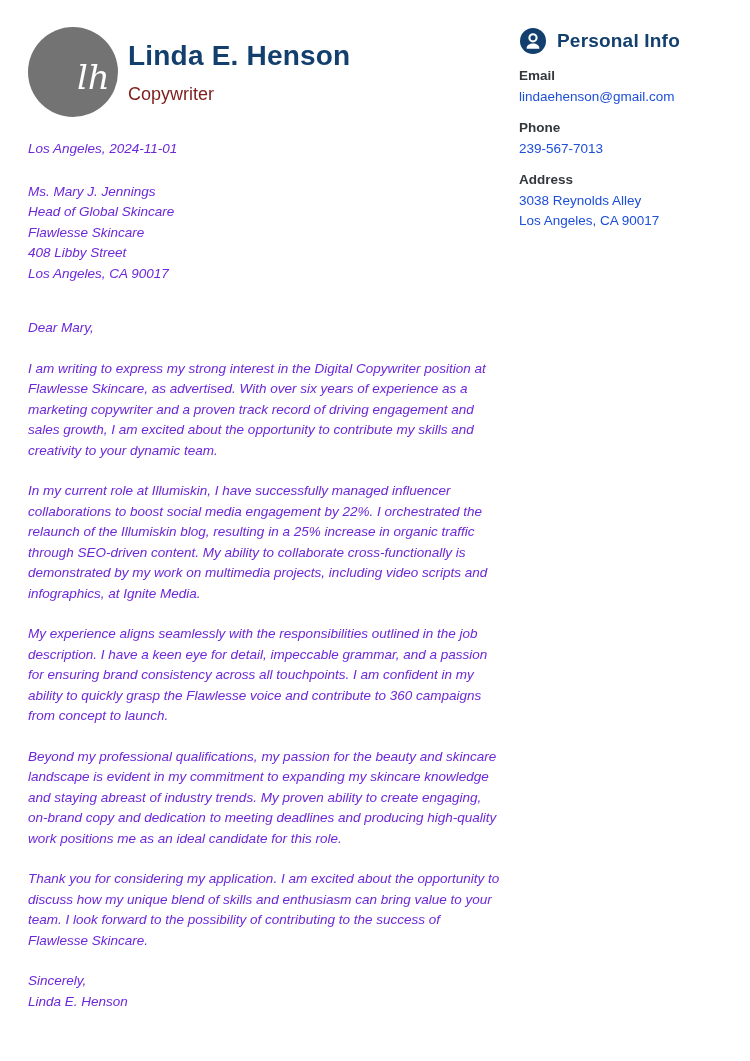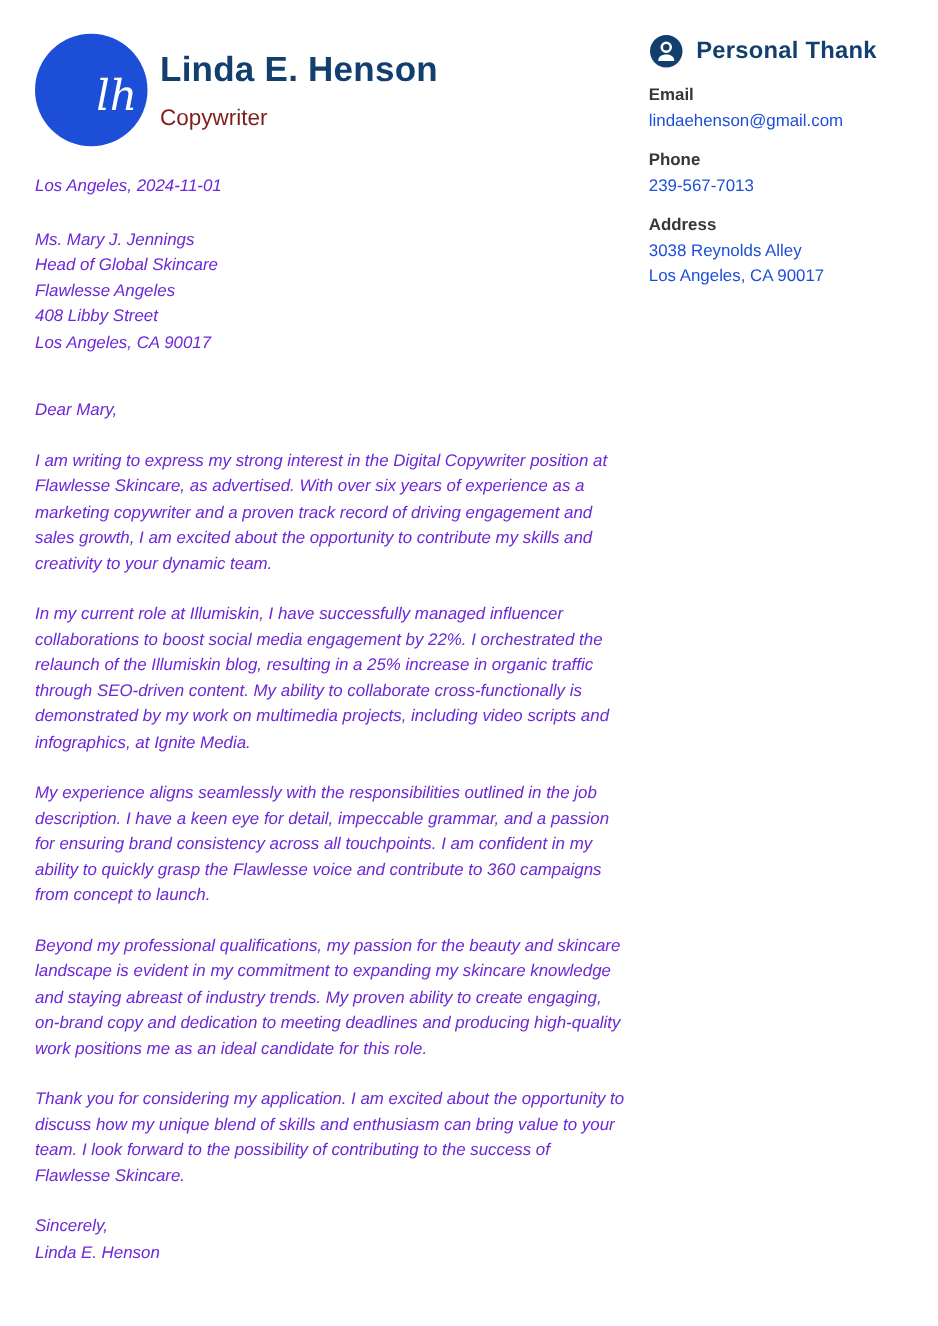--- a/index.html
+++ b/index.html
@@ -17,21 +17,21 @@
   .letter-col {
     position: absolute;
     left: 28px;
     top: 27px;
     width: 473px;
   }
   .header { display: flex; margin-bottom: 22px; }
   .avatar {
     width: 90px; height: 90px;
     border-radius: 50%;
-    background: #1d4ed8;
+    background: #737373;
     position: relative;
     flex-shrink: 0;
     text-align: right;
   }
   .avatar .initials {
     position: absolute;
     left: 49px; top: 33px;
     color: #ffffff;
     font-family: "DejaVu Serif", serif;
     font-style: italic;
@@ -109,21 +109,21 @@
         <h1>Linda E. Henson</h1>
         <div class="job-title">Copywriter</div>
       </div>
     </div>
 
     <p class="date">Los Angeles, 2024-11-01</p>
 
     <div class="recipient">
       <div>Ms. Mary J. Jennings</div>
       <div>Head of Global Skincare</div>
-      <div>Flawlesse Angeles</div>
+      <div>Flawlesse Skincare</div>
       <div>408 Libby Street</div>
       <div>Los Angeles, CA 90017</div>
     </div>
 
     <p class="para salutation">Dear Mary,</p>
 
     <p class="para">I am writing to express my strong interest in the Digital Copywriter position at Flawlesse Skincare, as advertised. With over six years of experience as a marketing copywriter and a proven track record of driving engagement and sales growth, I am excited about the opportunity to contribute my skills and creativity to your dynamic team.</p>
     <p class="para">In my current role at Illumiskin, I have successfully managed influencer collaborations to boost social media engagement by 22%. I orchestrated the relaunch of the Illumiskin blog, resulting in a 25% increase in organic traffic through SEO-driven content. My ability to collaborate cross-functionally is demonstrated by my work on multimedia projects, including video scripts and infographics, at Ignite Media.</p>
     <p class="para">My experience aligns seamlessly with the responsibilities outlined in the job description. I have a keen eye for detail, impeccable grammar, and a passion for ensuring brand consistency across all touchpoints. I am confident in my ability to quickly grasp the Flawlesse voice and contribute to 360 campaigns from concept to launch.</p>
     <p class="para">Beyond my professional qualifications, my passion for the beauty and skincare landscape is evident in my commitment to expanding my skincare knowledge and staying abreast of industry trends. My proven ability to create engaging, on-brand copy and dedication to meeting deadlines and producing high-quality work positions me as an ideal candidate for this role.</p>
@@ -138,21 +138,21 @@
 
   <aside class="sidebar">
     <div class="sidebar-header">
       <span class="icon">
         <svg width="28" height="28" viewBox="0 0 28 28">
           <circle cx="14" cy="14" r="13" fill="#123f6d"></circle>
           <circle cx="14" cy="10.8" r="3.6" fill="none" stroke="#ffffff" stroke-width="2.1"></circle>
           <path d="M7.6 21.4 c0 -3.2 3.1 -4.8 6.4 -4.8 s6.4 1.6 6.4 4.8 l0 0.4 l-12.8 0 z" fill="#ffffff"></path>
         </svg>
       </span>
-      <h2>Personal Thank</h2>
+      <h2>Personal Info</h2>
     </div>
 
     <div class="field">
       <div class="label">Email</div>
       <div class="value">lindaehenson@gmail.com</div>
     </div>
 
     <div class="field">
       <div class="label">Phone</div>
       <div class="value">239-567-7013</div>

